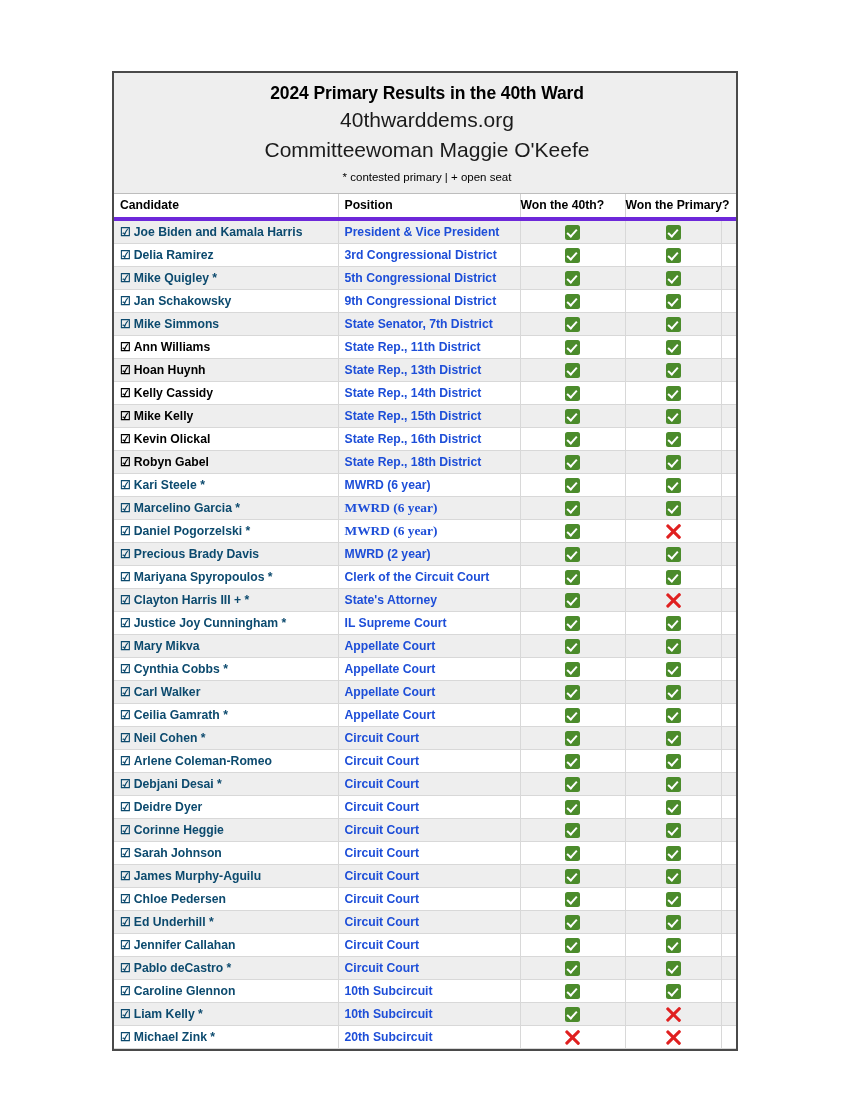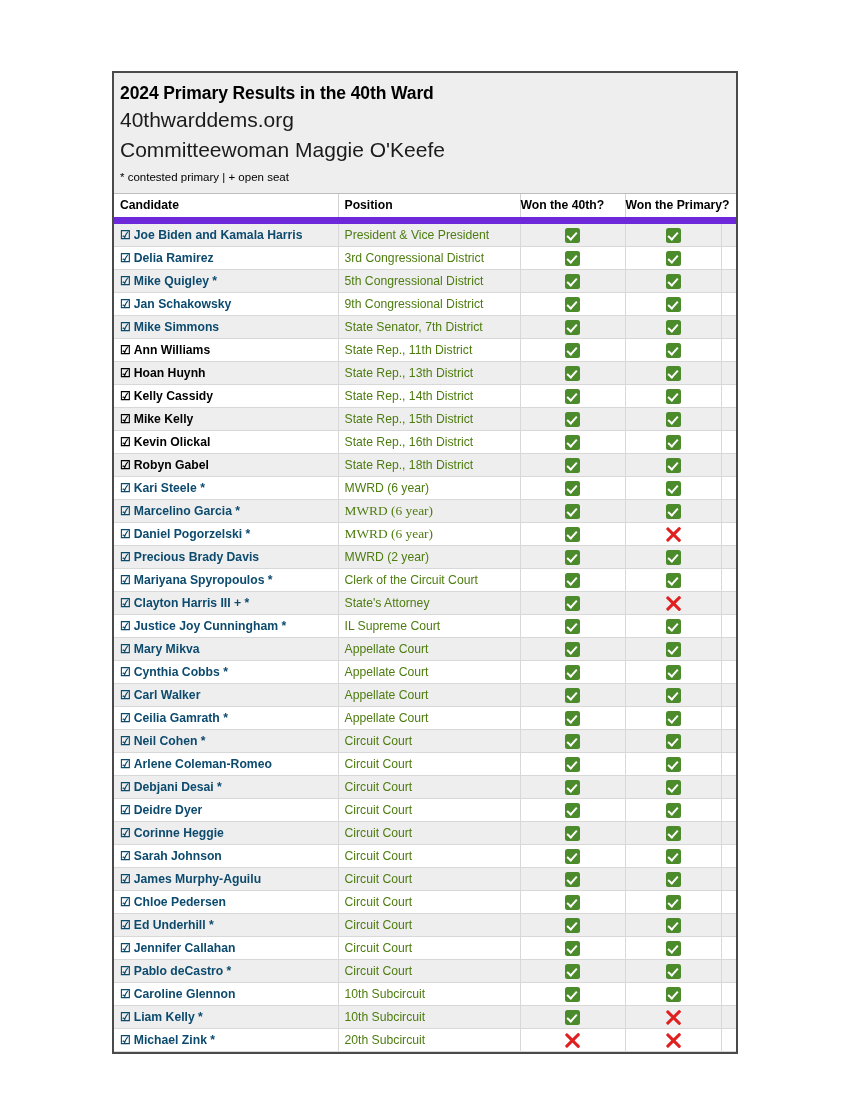--- a/index.html
+++ b/index.html
@@ -21,21 +21,21 @@
     position: absolute;
     left: 112px;
     top: 71px;
     width: 626px;
     border: 2px solid #4a4a4a;
     box-sizing: border-box;
     background: #ffffff;
   }
   .header-block {
     background: #eeeeee;
-    text-align: left;
+    text-align: center;
     padding: 9px 2px 7px 6px;
     border-bottom: 1px solid #bdbdbd;
   }
   .title {
     font-size: 17.5px;
     font-weight: bold;
     color: #000000;
     line-height: 1.3;
     letter-spacing: -0.1px;
   }
@@ -64,21 +64,21 @@
   table.results col.c-wpr  { width: 96px; }
   table.results col.c-tail { width: 15px; }
 
   table.results th {
     font-size: 12.2px;
     font-weight: bold;
     color: #000000;
     text-align: left;
     padding: 4px 6px 5px 6px;
     background: #ffffff;
-    border-bottom: 7px solid #6d28d9;
+    border-bottom: 4px solid #6d28d9;
     border-right: 1px solid #d2d2d2;
     white-space: nowrap;
   }
   table.results th.th-tail { border-right: none; }
   table.results th.th-center { padding-left: 0; }
 
   table.results td {
     font-size: 12.2px;
     padding: 0 6px;
     height: 22px;
@@ -96,22 +96,22 @@
     font-weight: bold;
     color: #0c4a6e;
   }
   td.cand.dim { color: #000000; }
   .boxcheck {
     font-size: 12px;
     margin-right: 3px;
     letter-spacing: 0;
   }
   td.pos {
-    font-weight: normal;
-    color: #4d7c0f;
+    font-weight: bold;
+    color: #1d4ed8;
   }
   td.pos.serif {
     font-family: "Liberation Serif", serif;
     font-size: 13.4px;
   }
   td.mark { text-align: center; padding: 0; }
 
   .chk {
     display: inline-block;
     width: 15px;

